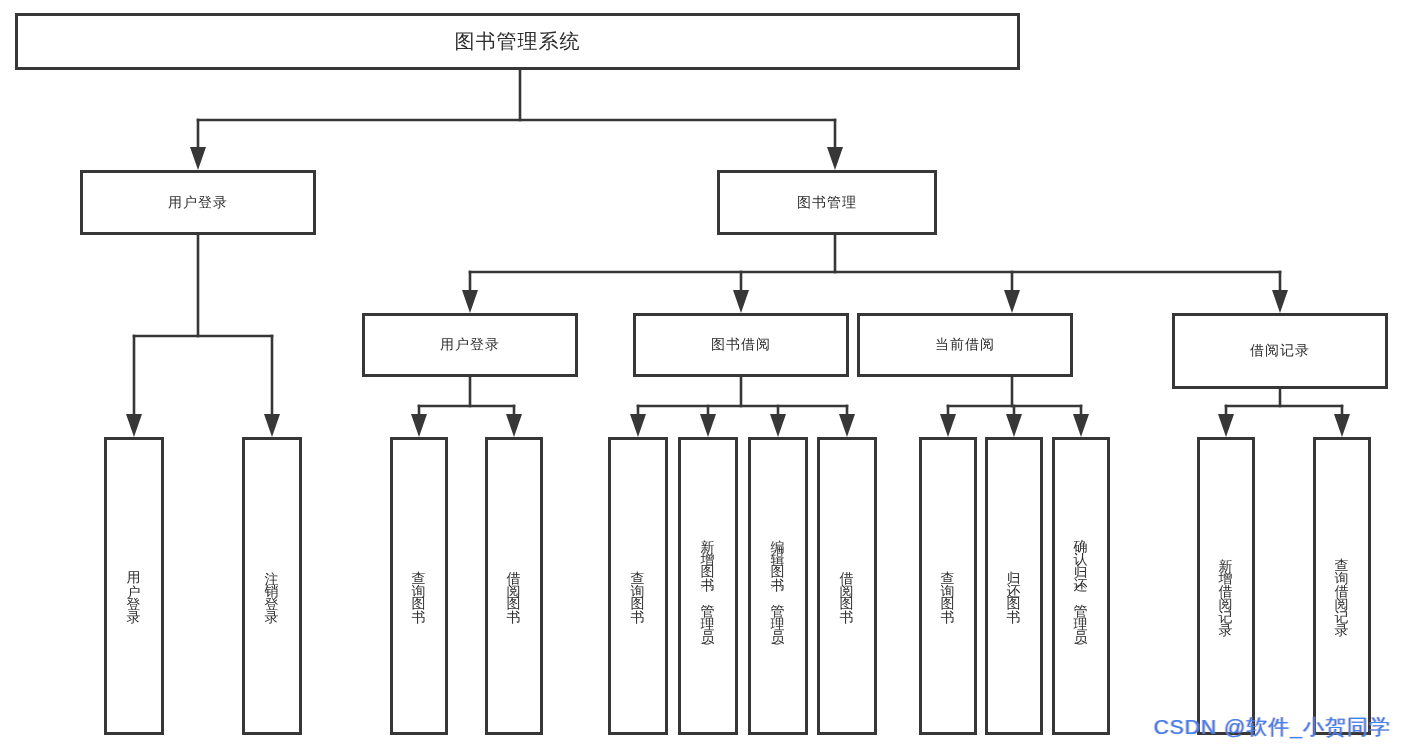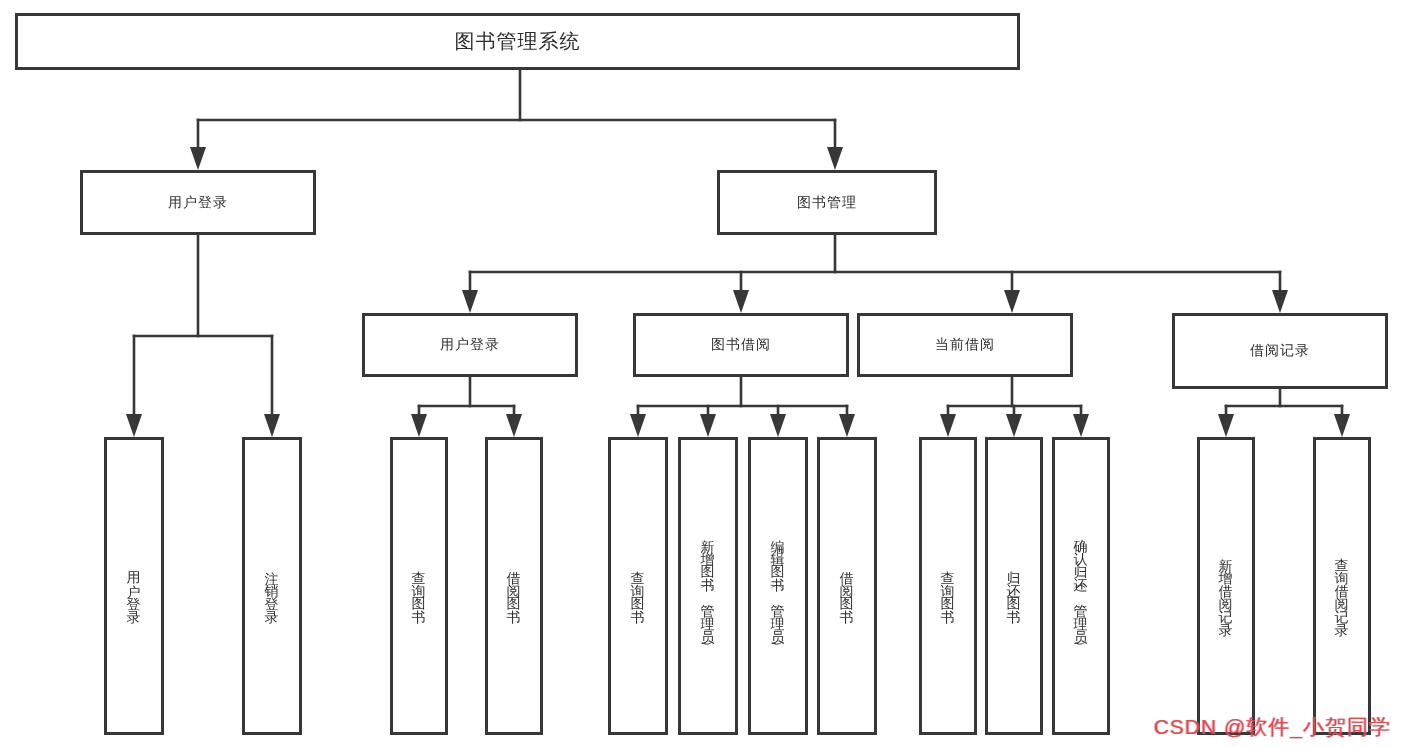--- a/index.html
+++ b/index.html
@@ -47,21 +47,21 @@
     letter-spacing: 13px;
     line-height: 1;
     white-space: nowrap;
   }
   .watermark {
     position: absolute;
     right: 14px;
     bottom: 6px;
     z-index: 5;
     font-size: 21px;
-    color: #ef4444;
+    color: #3b82f6;
     letter-spacing: 1px;
     text-shadow: -1px 0 0 rgba(214, 96, 96, 0.45), 1px 0 0 rgba(120, 144, 214, 0.45);
     white-space: nowrap;
   }
 </style>
 </head>
 <body>
 
 <div class="stage">
 

